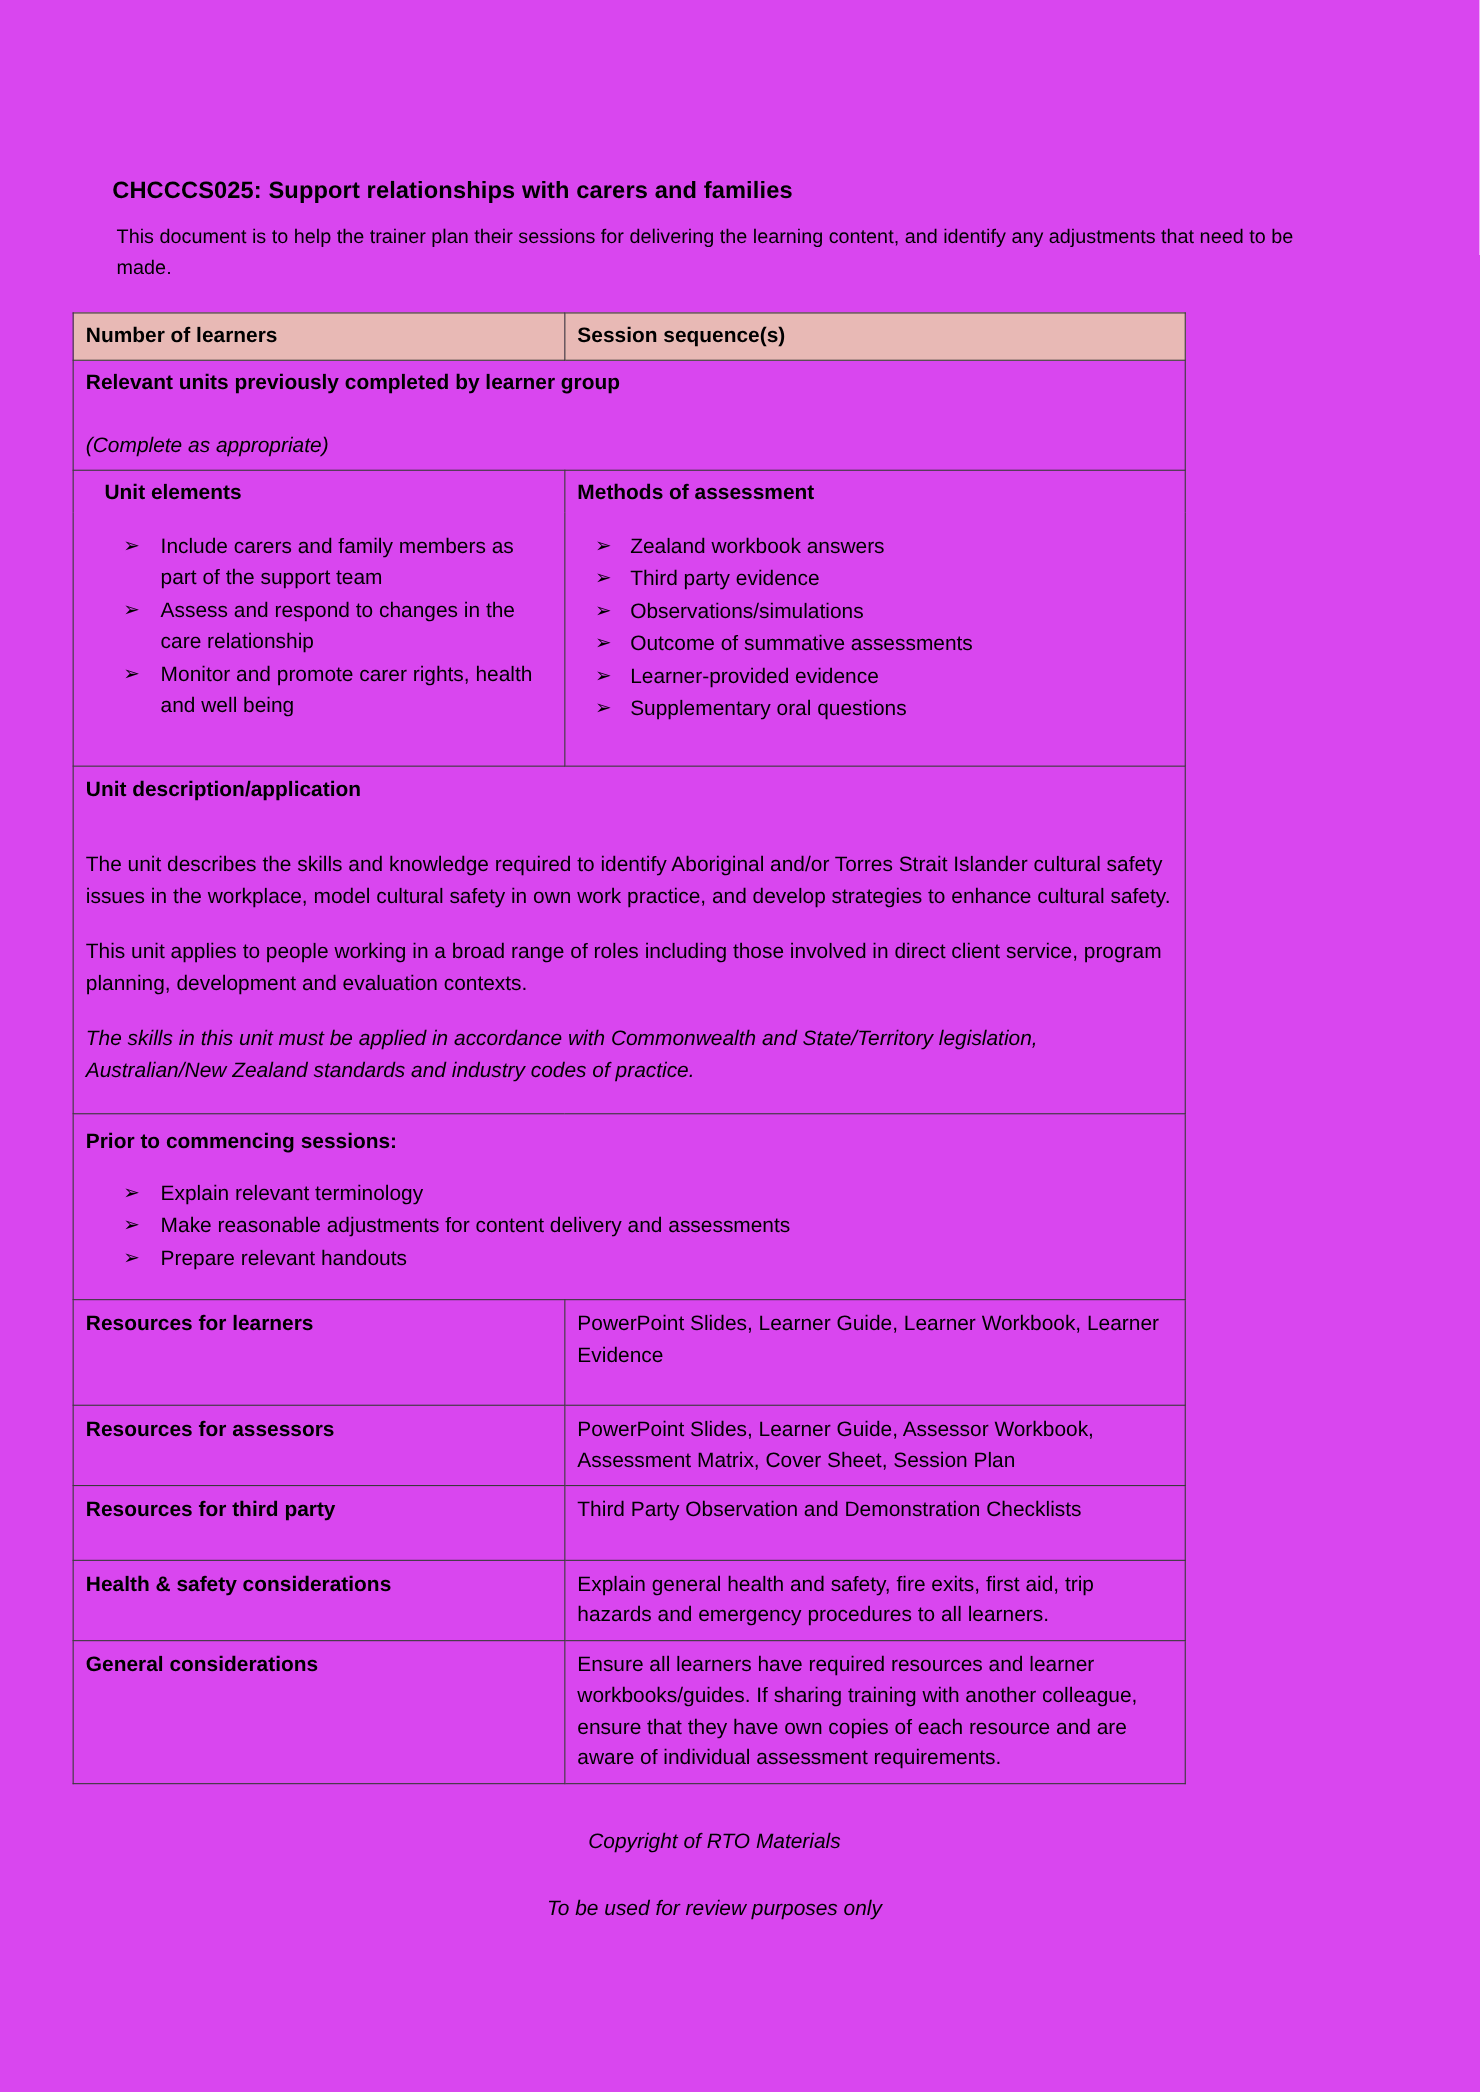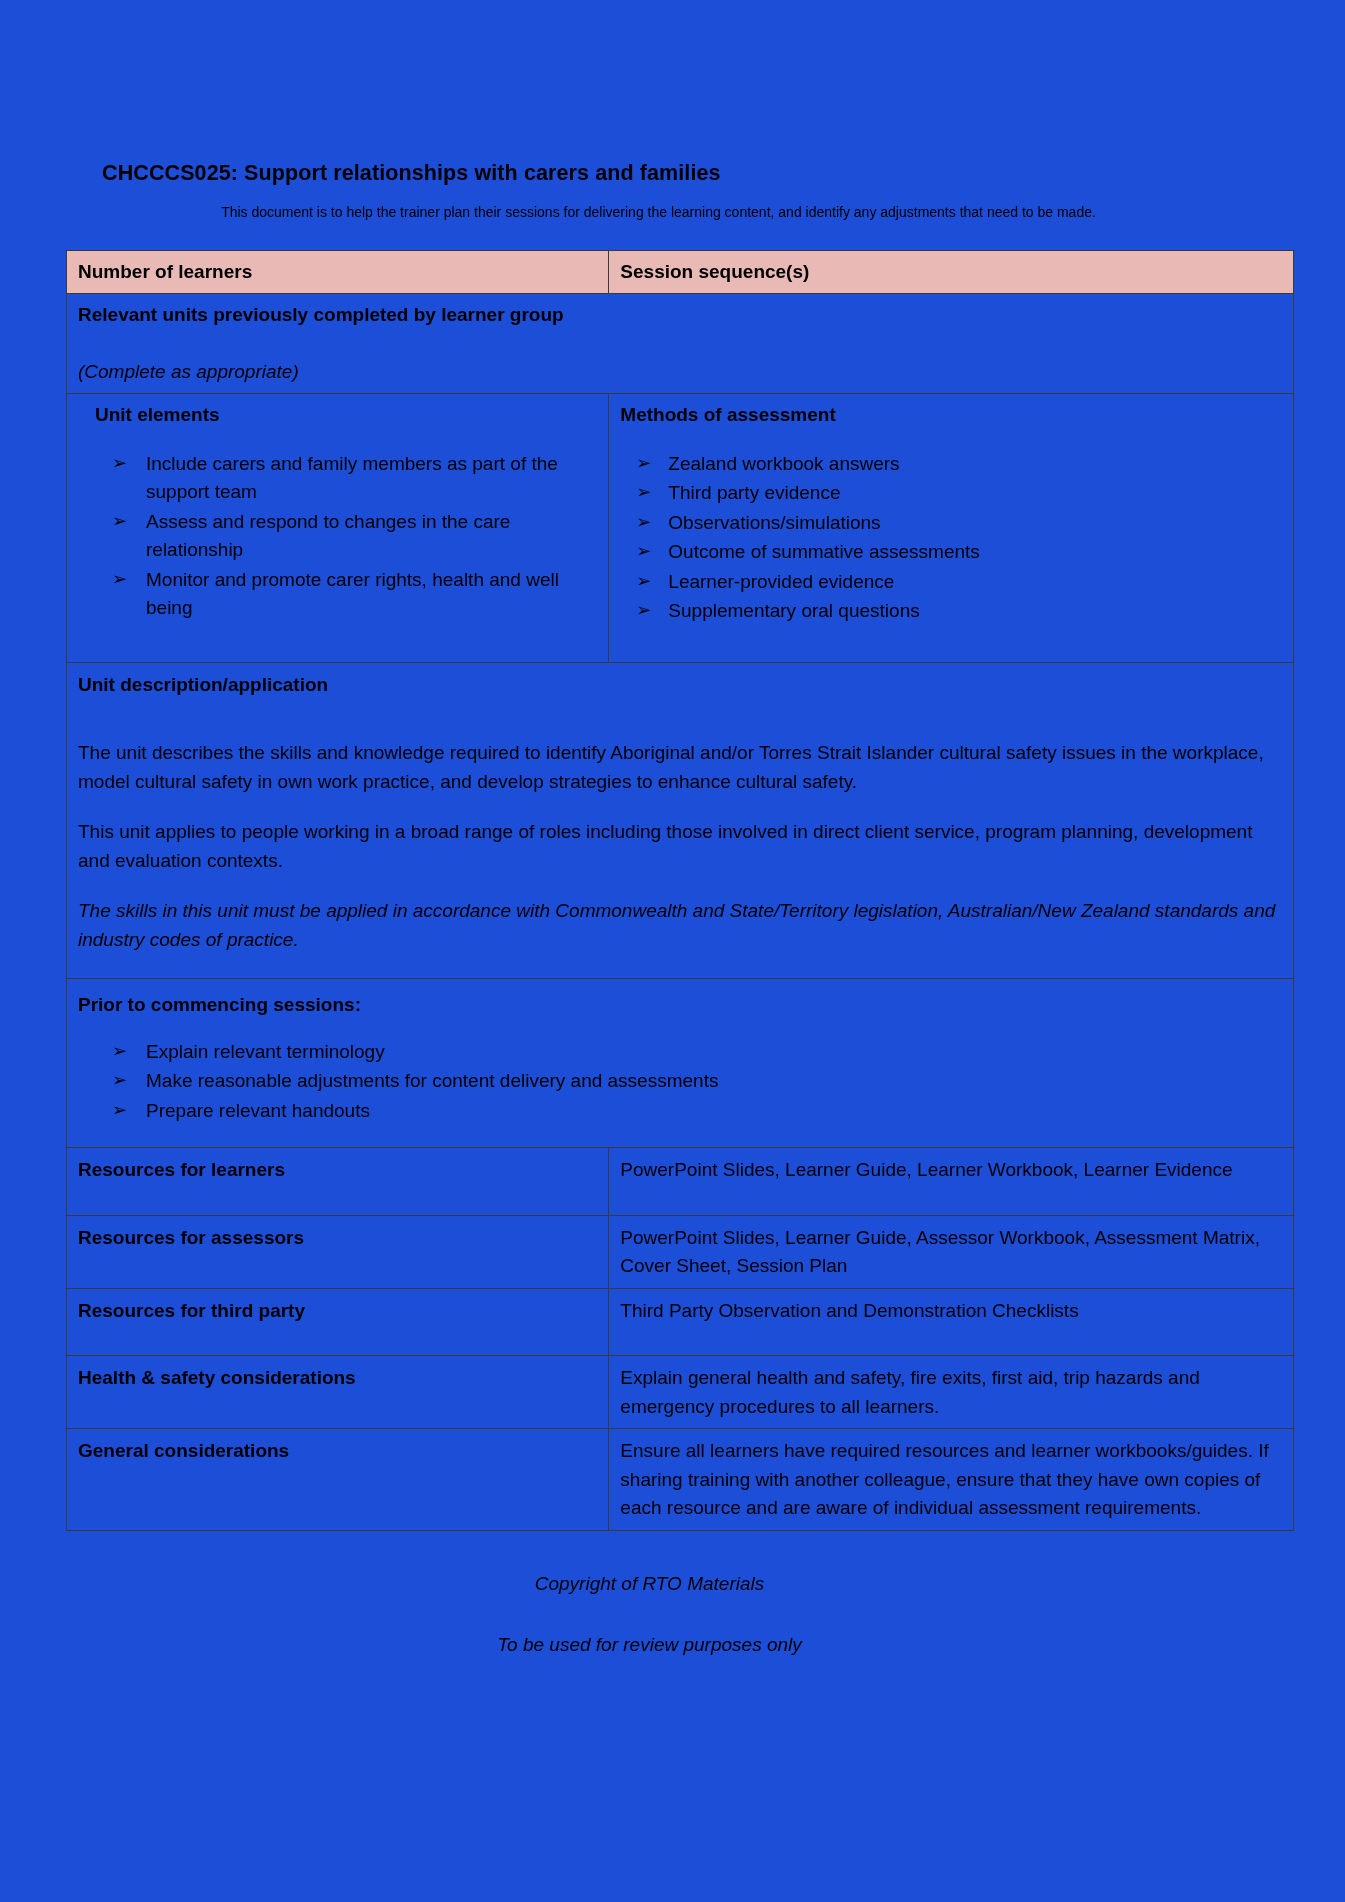--- a/index.html
+++ b/index.html
@@ -13,39 +13,38 @@
     font-family: "Liberation Sans", sans-serif;
     color: #000000;
     -webkit-font-smoothing: antialiased;
   }
   .page {
     position: relative;
     width: 1345px;
     min-height: 1902px;
     box-sizing: border-box;
     padding: 160px 100px 0 100px;
-    background: #1d4ed8;
+    background: #d946ef;
   }
   .doc-title {
     font-size: 21.5px;
     font-weight: bold;
     letter-spacing: 0.1px;
     margin: 0 0 14px 2px;
     line-height: 1.3;
   }
   .doc-intro {
-    font-size: 14px;
+    font-size: 18px;
     line-height: 1.55;
-    margin: 0 0 26px 16px;
+    margin: 0 0 26px 6px;
     max-width: 1085px;
-    text-align: center;
   }
 
   table.plan {
-    width: 1228px;
+    width: 1012px;
     border-collapse: collapse;
     table-layout: fixed;
     margin-left: -34px;
   }
   table.plan td {
     border: 1.3px solid #3a3a3a;
     vertical-align: top;
     padding: 7px 11px 7px 11px;
     font-size: 19px;
     line-height: 1.5;

